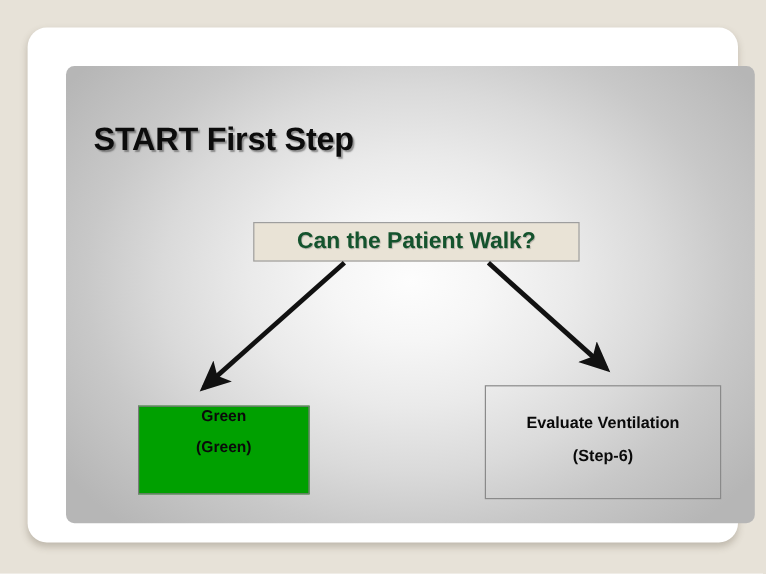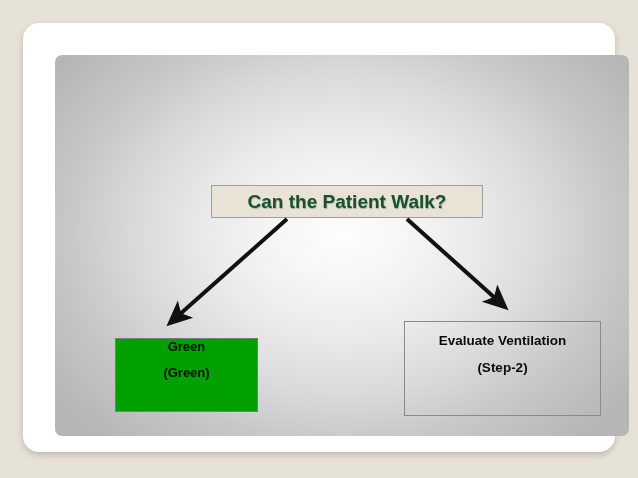--- a/index.html
+++ b/index.html
@@ -125,39 +125,40 @@
     left: 349px;
     top: 266px;
     width: 197px;
     height: 95px;
     background: transparent;
     border: 1px solid #8a8a8a;
     box-sizing: border-box;
     display: flex;
     flex-direction: column;
     align-items: center;
-    padding-top: 11px;
+    padding-top: 23px;
     gap: 12px;
   }
   #ventilation-box .line {
     font-size: 13.5px;
     font-weight: bold;
     color: #0a0a0a;
     white-space: nowrap;
   }
 </style>
 </head>
 <body>
 
 <div id="slide-root">
 
   <div id="slide-card">
 
     <div id="slide-canvas">
 
+      <div id="page-title">START First Step</div>
 
       <div id="question-box">
         <span class="label">Can the Patient Walk?</span>
       </div>
 
       <svg id="arrows-layer" width="574" height="381" viewBox="0 0 574 381">
         <defs>
           <marker id="arrowhead-left" markerWidth="7" markerHeight="7" refX="5.2" refY="3.1" orient="auto" markerUnits="strokeWidth">
             <path d="M0,0.2 L6.4,3.1 L0,6.0 L1.5,3.1 Z" fill="#111111"></path>
           </marker>
@@ -169,18 +170,18 @@
         <line x1="352" y1="164" x2="450" y2="252" stroke="#111111" stroke-width="4" marker-end="url(#arrowhead-right)"></line>
       </svg>
 
       <div id="green-box">
         <span class="line">Green</span>
         <span class="line">(Green)</span>
       </div>
 
       <div id="ventilation-box">
         <span class="line">Evaluate Ventilation</span>
-        <span class="line">(Step-2)</span>
+        <span class="line">(Step-6)</span>
       </div>
 
     </div>
   </div>
 </div>
 
 </body></html>

